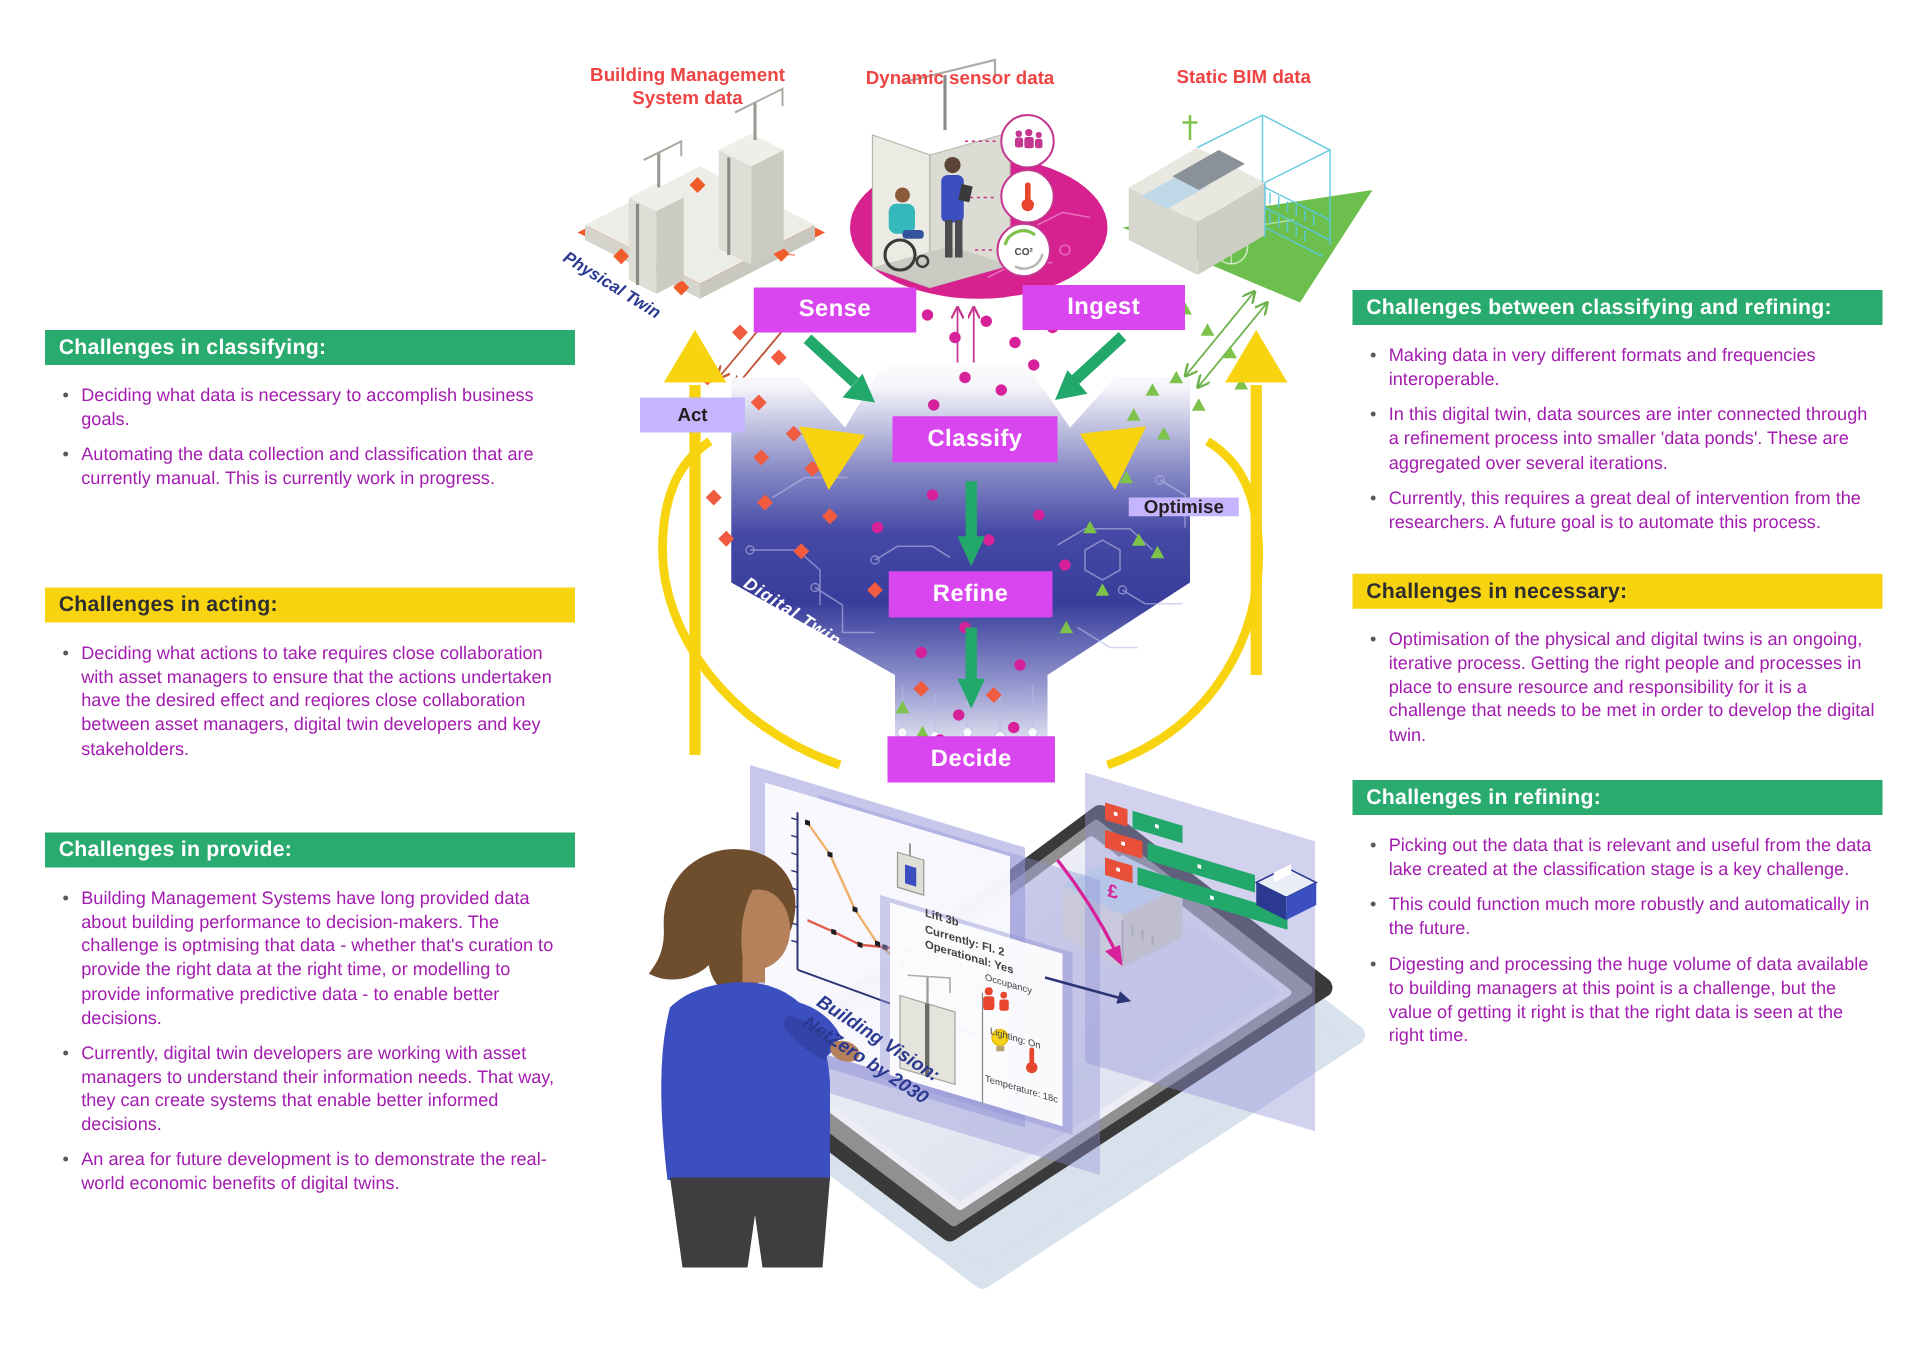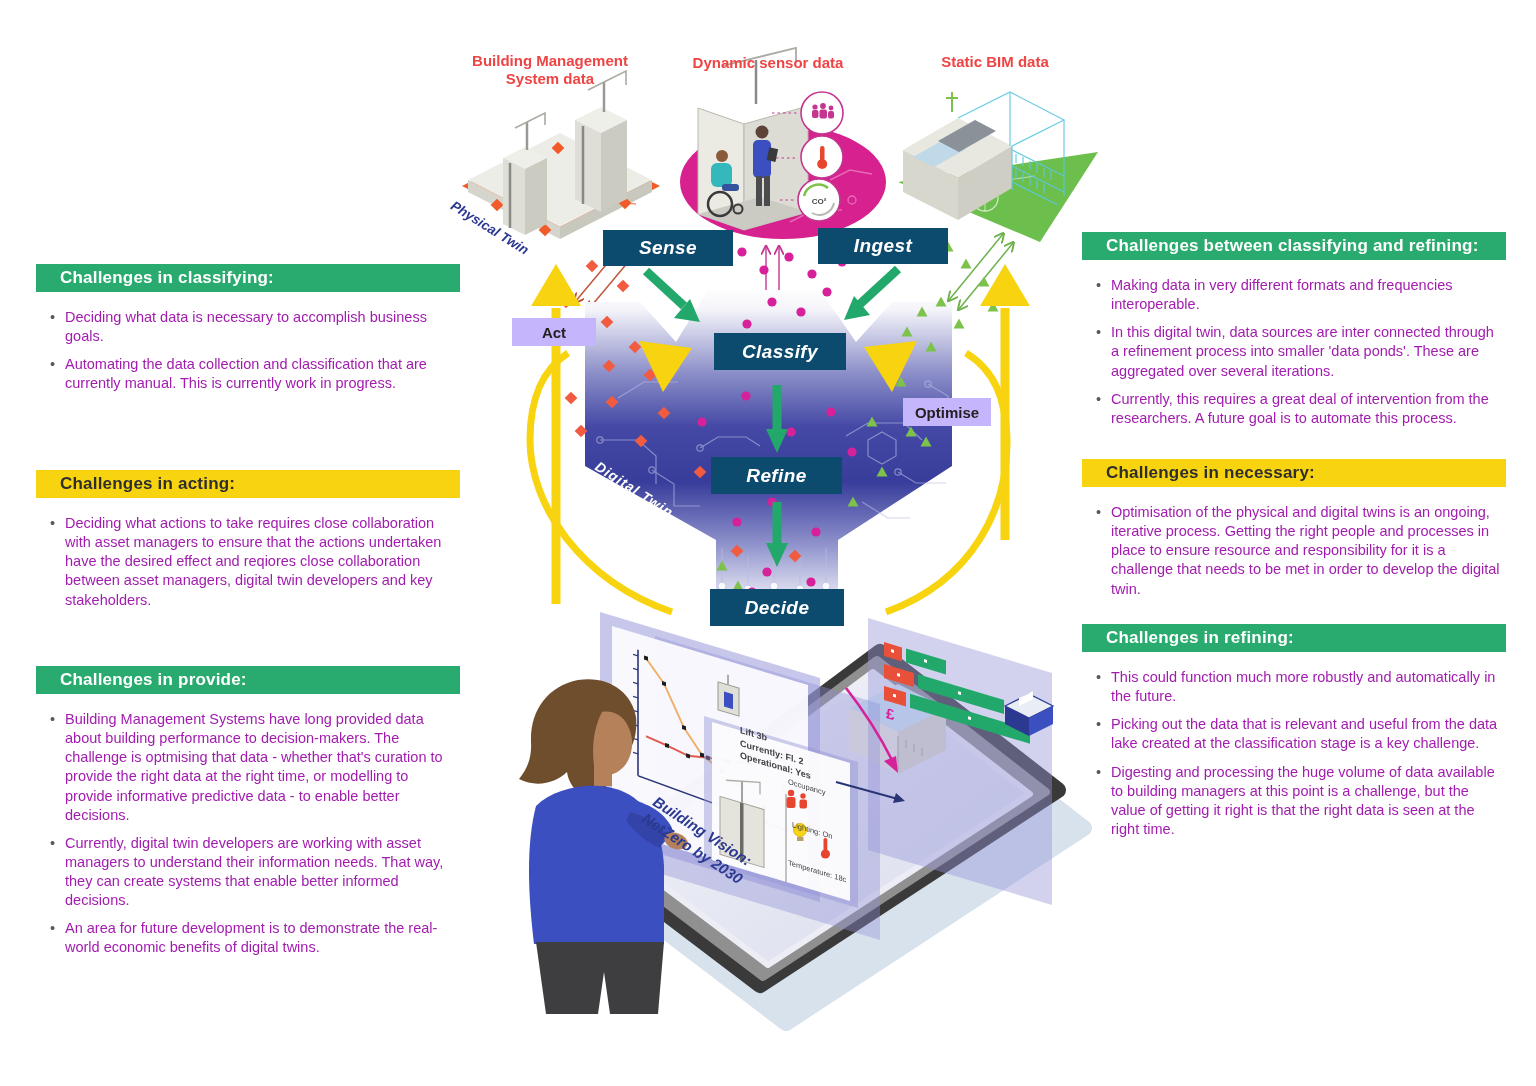--- a/index.html
+++ b/index.html
@@ -2,29 +2,29 @@
 <html><head>
 <meta charset="utf-8">
 <style>
   html,body{margin:0;padding:0;background:#fff;}
   .canvas{position:relative;width:1536px;height:1086px;background:#fff;overflow:hidden;
           font-family:"Liberation Sans",sans-serif;}
   svg text{font-family:"Liberation Sans",sans-serif;}
   .abs{position:absolute;}
   
   .box{position:absolute;width:424px;}
-  .box-header{height:28px;line-height:28px;padding:0 24px;font-size:17px;font-weight:bold;letter-spacing:.2px;}
+  .box-header{height:28px;line-height:28px;padding:0 11px;font-size:17px;font-weight:bold;letter-spacing:.2px;}
   .hdr-green{background:#29AA6E;color:#ffffff;}
   .hdr-yellow{background:#F8D410;color:#2E2E2E;}
   .box ul{margin:16px 0 0 0;padding:0 4px 0 12px;list-style:none;color:#a21caf;font-size:14.5px;line-height:1.32;}
   .box li{position:relative;padding-left:17px;margin-bottom:9px;}
   .box li::before{content:"\2022";position:absolute;left:2px;top:0;color:#58595B;}
   
-  .step{position:absolute;background:#0c4a6e;color:#fff;font-weight:bold;font-size:19px;
-        display:flex;align-items:center;justify-content:center;letter-spacing:.4px;font-style:italic;}
+  .step{position:absolute;background:#d946ef;color:#fff;font-weight:bold;font-size:19px;
+        display:flex;align-items:center;justify-content:center;letter-spacing:.4px;}
   .tag{position:absolute;background:#c4b5fd;color:#231F20;font-weight:bold;font-size:15px;
        display:flex;align-items:center;justify-content:center;}
   .src-label{position:absolute;font-size:15px;font-weight:bold;color:#ef4444;text-align:center;
              line-height:1.18;white-space:pre-line;}
   .twin-label{position:absolute;font-weight:bold;font-style:italic;transform-origin:left top;}
   .screen-text{position:absolute;color:#414042;transform-origin:left top;white-space:pre-line;}
 </style>
 </head>
 <body>
 
@@ -411,21 +411,21 @@
 
 <div class="twin-label" style="left:456px;top:198px;font-size:13.5px;color:#2B3990;transform:rotate(32deg)">Physical Twin</div>
 <div class="twin-label" style="left:601px;top:458px;font-size:14px;color:#ffffff;letter-spacing:1px;transform:rotate(33deg)">Digital Twin</div>
 
 <div class="step" style="left:603px;top:230px;width:130px;height:36px">Sense</div>
 <div class="step" style="left:818px;top:228px;width:130px;height:36px">Ingest</div>
 <div class="step" style="left:714px;top:333px;width:132px;height:37px">Classify</div>
 <div class="step" style="left:711px;top:457px;width:131px;height:37px">Refine</div>
 <div class="step" style="left:710px;top:589px;width:134px;height:37px">Decide</div>
 <div class="tag" style="left:512px;top:318px;width:84px;height:28px">Act</div>
-<div class="tag" style="left:903px;top:398px;width:88px;height:28px">Optimise</div>
+<div class="tag" style="left:903px;top:398px;width:88px;height:15px">Optimise</div>
 
 <div class="screen-text" style="left:740px;top:724px;font-size:9px;font-weight:bold;line-height:1.4;transform:skewY(16.5deg)">Lift 3b
 Currently: Fl. 2
 Operational: Yes</div>
 <div class="screen-text" style="left:788px;top:777px;font-size:7.5px;transform:skewY(16.5deg)">Occupancy</div>
 <div class="screen-text" style="left:792px;top:820px;font-size:7.5px;transform:skewY(16.5deg)">Lighting: On</div>
 <div class="screen-text" style="left:788px;top:858px;font-size:7.5px;transform:skewY(16.5deg)">Temperature: 18c</div>
 <div class="screen-text" style="left:886px;top:704px;font-size:15px;font-weight:bold;color:#D6219B;transform:skewY(16.5deg)">£</div>
 <div class="screen-text" style="left:660px;top:792px;width:175px;font-size:15px;font-weight:bold;font-style:italic;color:#2B3990;line-height:1.35;transform:rotate(33deg)">Building Vision:
 NetZero by 2030</div>
@@ -466,19 +466,19 @@
 <div class="box" style="left:1082px;top:459px">
   <div class="box-header hdr-yellow">Challenges in necessary:</div>
   <ul>
     <li>Optimisation of the physical and digital twins is an ongoing, iterative process. Getting the right people and processes in place to ensure resource and responsibility for it is a challenge that needs to be met in order to develop the digital twin.</li>
   </ul>
 </div>
 
 <div class="box" style="left:1082px;top:624px">
   <div class="box-header hdr-green">Challenges in refining:</div>
   <ul>
+    <li>Picking out the data that is relevant and useful from the data lake created at the classification stage is a key challenge.</li>
     <li>This could function much more robustly and automatically in the future.</li>
-    <li>Picking out the data that is relevant and useful from the data lake created at the classification stage is a key challenge.</li>
     <li>Digesting and processing the huge volume of data available to building managers at this point is a challenge, but the value of getting it right is that the right data is seen at the right time.</li>
   </ul>
 </div>
 
 </div>
 
 </body></html>

